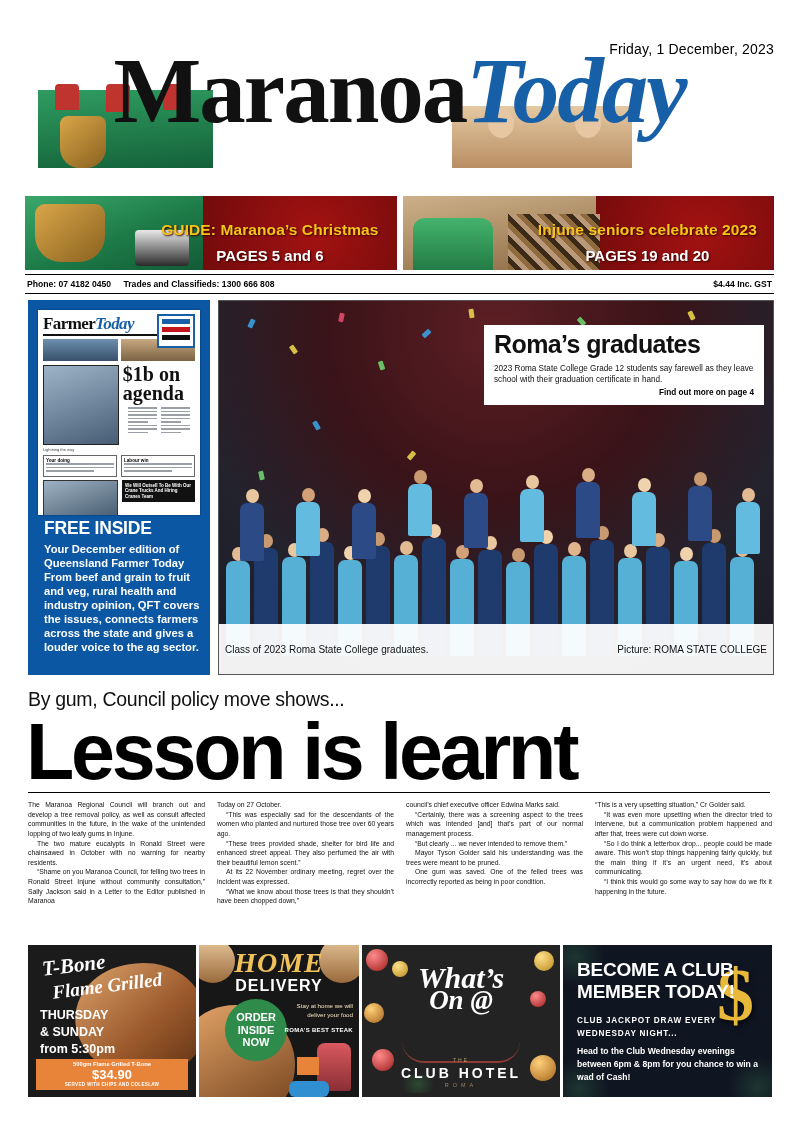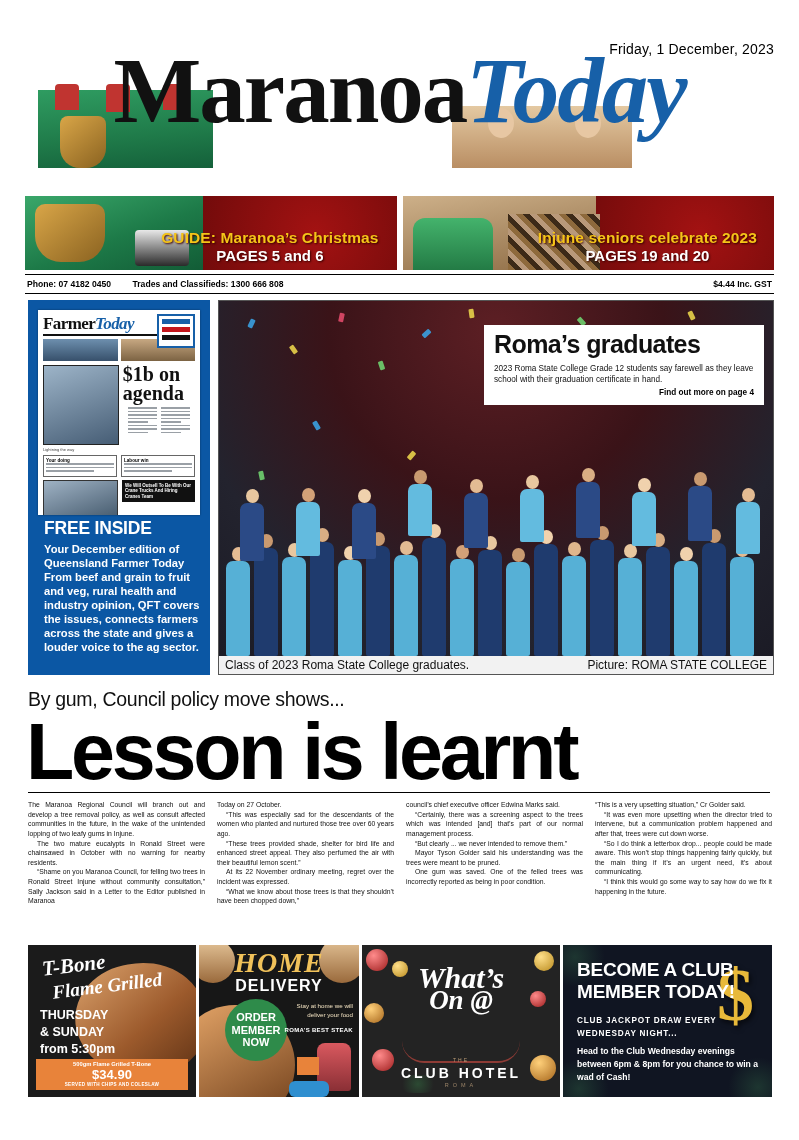--- a/index.html
+++ b/index.html
@@ -25,26 +25,26 @@
   
   .bandimg{position:absolute;bottom:0;}
 
   
   #teasers{top:196px;left:25px;width:749px;height:74px;display:flex;gap:6px;}
   .teaser{position:relative;flex:1;overflow:hidden;}
   .teaser .tbg{position:absolute;inset:0;}
   .teaser .tshot{position:absolute;left:0;top:0;bottom:0;width:48%;}
   .teaser .ttext{position:absolute;right:8px;bottom:6px;left:34%;text-align:center;}
   .t-line1{font-size:15.5px;font-weight:700;color:#f5c518;text-shadow:1px 1px 2px #3a0000;letter-spacing:.1px;}
-  .t-line2{font-size:15px;font-weight:700;color:#fff;text-shadow:1px 1px 2px #3a0000;margin-top:0;}
+  .t-line2{font-size:15px;font-weight:700;color:#fff;text-shadow:1px 1px 2px #3a0000;margin-top:8px;}
 
   
   #contactbar{top:274px;left:25px;width:749px;height:18px;border-top:1.6px solid #000;border-bottom:1.6px solid #000;}
   #contactbar .inner{display:flex;justify-content:space-between;align-items:center;height:100%;font-size:8.6px;font-weight:700;padding:0 2px;}
-  #contactbar .left span{margin-right:19px;}
+  #contactbar .left span{margin-right:10px;}
 
   
   #promo{top:300px;left:28px;width:182px;height:375px;background:#0b57a4;}
   #promo-paper{position:absolute;top:10px;left:10px;width:162px;height:205px;background:#fff;overflow:hidden;box-shadow:0 0 2px rgba(0,0,0,.4);}
   .pp-masthead{font-family:"Liberation Serif",serif;font-size:17px;font-weight:700;color:#111;padding:5px 4px 0 5px;line-height:1;letter-spacing:-.6px;}
   .pp-masthead i{color:#1760a8;}
   .pp-rule{height:2px;background:#111;margin:2px 5px 3px;}
   .pp-row{display:flex;gap:3px;padding:0 5px;}
   .pp-thumb{height:22px;flex:1;background:linear-gradient(#6d8fae,#37506b);}
   .pp-thumb.b{background:linear-gradient(#c7a882,#7c6343);}
@@ -67,21 +67,21 @@
   
   #mainphoto{top:300px;left:218px;width:556px;height:375px;border:1px solid #555;box-sizing:border-box;overflow:hidden;background:#21304a;}
   #stagebg{position:absolute;inset:0;background:
       radial-gradient(circle at 50% 8%, #5d1f24 0%, #3a1318 38%, #23232e 70%, #1a1a24 100%);}
   .confetti{position:absolute;width:5px;height:9px;border-radius:1px;opacity:.9;}
   #crowd{position:absolute;left:0;right:0;bottom:18px;height:225px;}
   .stud{position:absolute;bottom:0;width:26px;}
   .stud .head{width:13px;height:14px;border-radius:50%;margin:0 auto;}
   .stud .body{width:24px;border-radius:7px 7px 2px 2px;margin:0 auto;}
   #capbar{position:absolute;left:0;right:0;bottom:0;height:18px;background:rgba(255,255,255,.94);
-          display:flex;justify-content:space-between;align-items:center;padding:0 6px;font-size:12px;color:#111;}
+          display:flex;justify-content:space-between;align-items:center;padding:16px 6px;font-size:10px;color:#111;}
   #gradbox{position:absolute;left:265px;top:24px;width:280px;background:#fff;padding:7px 10px 8px;box-sizing:border-box;}
   #gradbox h2{margin:0;font-size:25px;font-weight:700;letter-spacing:-.6px;color:#111;line-height:1;}
   #gradbox p{margin:6px 0 0;font-size:8.2px;line-height:1.35;color:#111;}
   #gradbox .more{text-align:right;font-weight:700;font-size:8.2px;margin-top:3px;}
 
   
   #kicker{top:688px;left:28px;font-size:19.5px;color:#111;letter-spacing:-.3px;}
   #headline{top:712px;left:26px;width:745px;font-size:79px;font-weight:700;letter-spacing:-3.2px;color:#000;line-height:1;}
   #hrule{top:792px;left:28px;width:742px;height:1.2px;background:#000;}
 
@@ -464,21 +464,21 @@
       </div>
     </div>
 
     <div class="ad" id="ad2">
       <div class="plate" style="left:-8px;top:-6px;width:44px;height:44px;"></div>
       <div class="plate" style="right:-6px;top:-8px;width:46px;height:46px;"></div>
       <div class="plate" style="left:-24px;bottom:-28px;width:120px;height:120px;background:linear-gradient(150deg,#e8a86a,#6b3b18);"></div>
       <div class="home">HOME</div>
       <div class="deliv">DELIVERY</div>
       <div class="circ" style="white-space:pre-line;">ORDER
-MEMBER
+INSIDE
 NOW</div>
       <div class="side">
         <div>Stay at home we will deliver your food</div>
         <div class="best">ROMA’S BEST STEAK</div>
       </div>
       <div style="position:absolute;right:8px;bottom:6px;width:34px;height:48px;background:linear-gradient(#d9595f,#8a2f35);border-radius:8px 8px 3px 3px;"></div>
       <div style="position:absolute;right:40px;bottom:22px;width:22px;height:18px;background:#e8833a;"></div>
       <div style="position:absolute;right:30px;bottom:0;width:40px;height:16px;background:#2f8fd0;border-radius:6px;"></div>
     </div>
 

